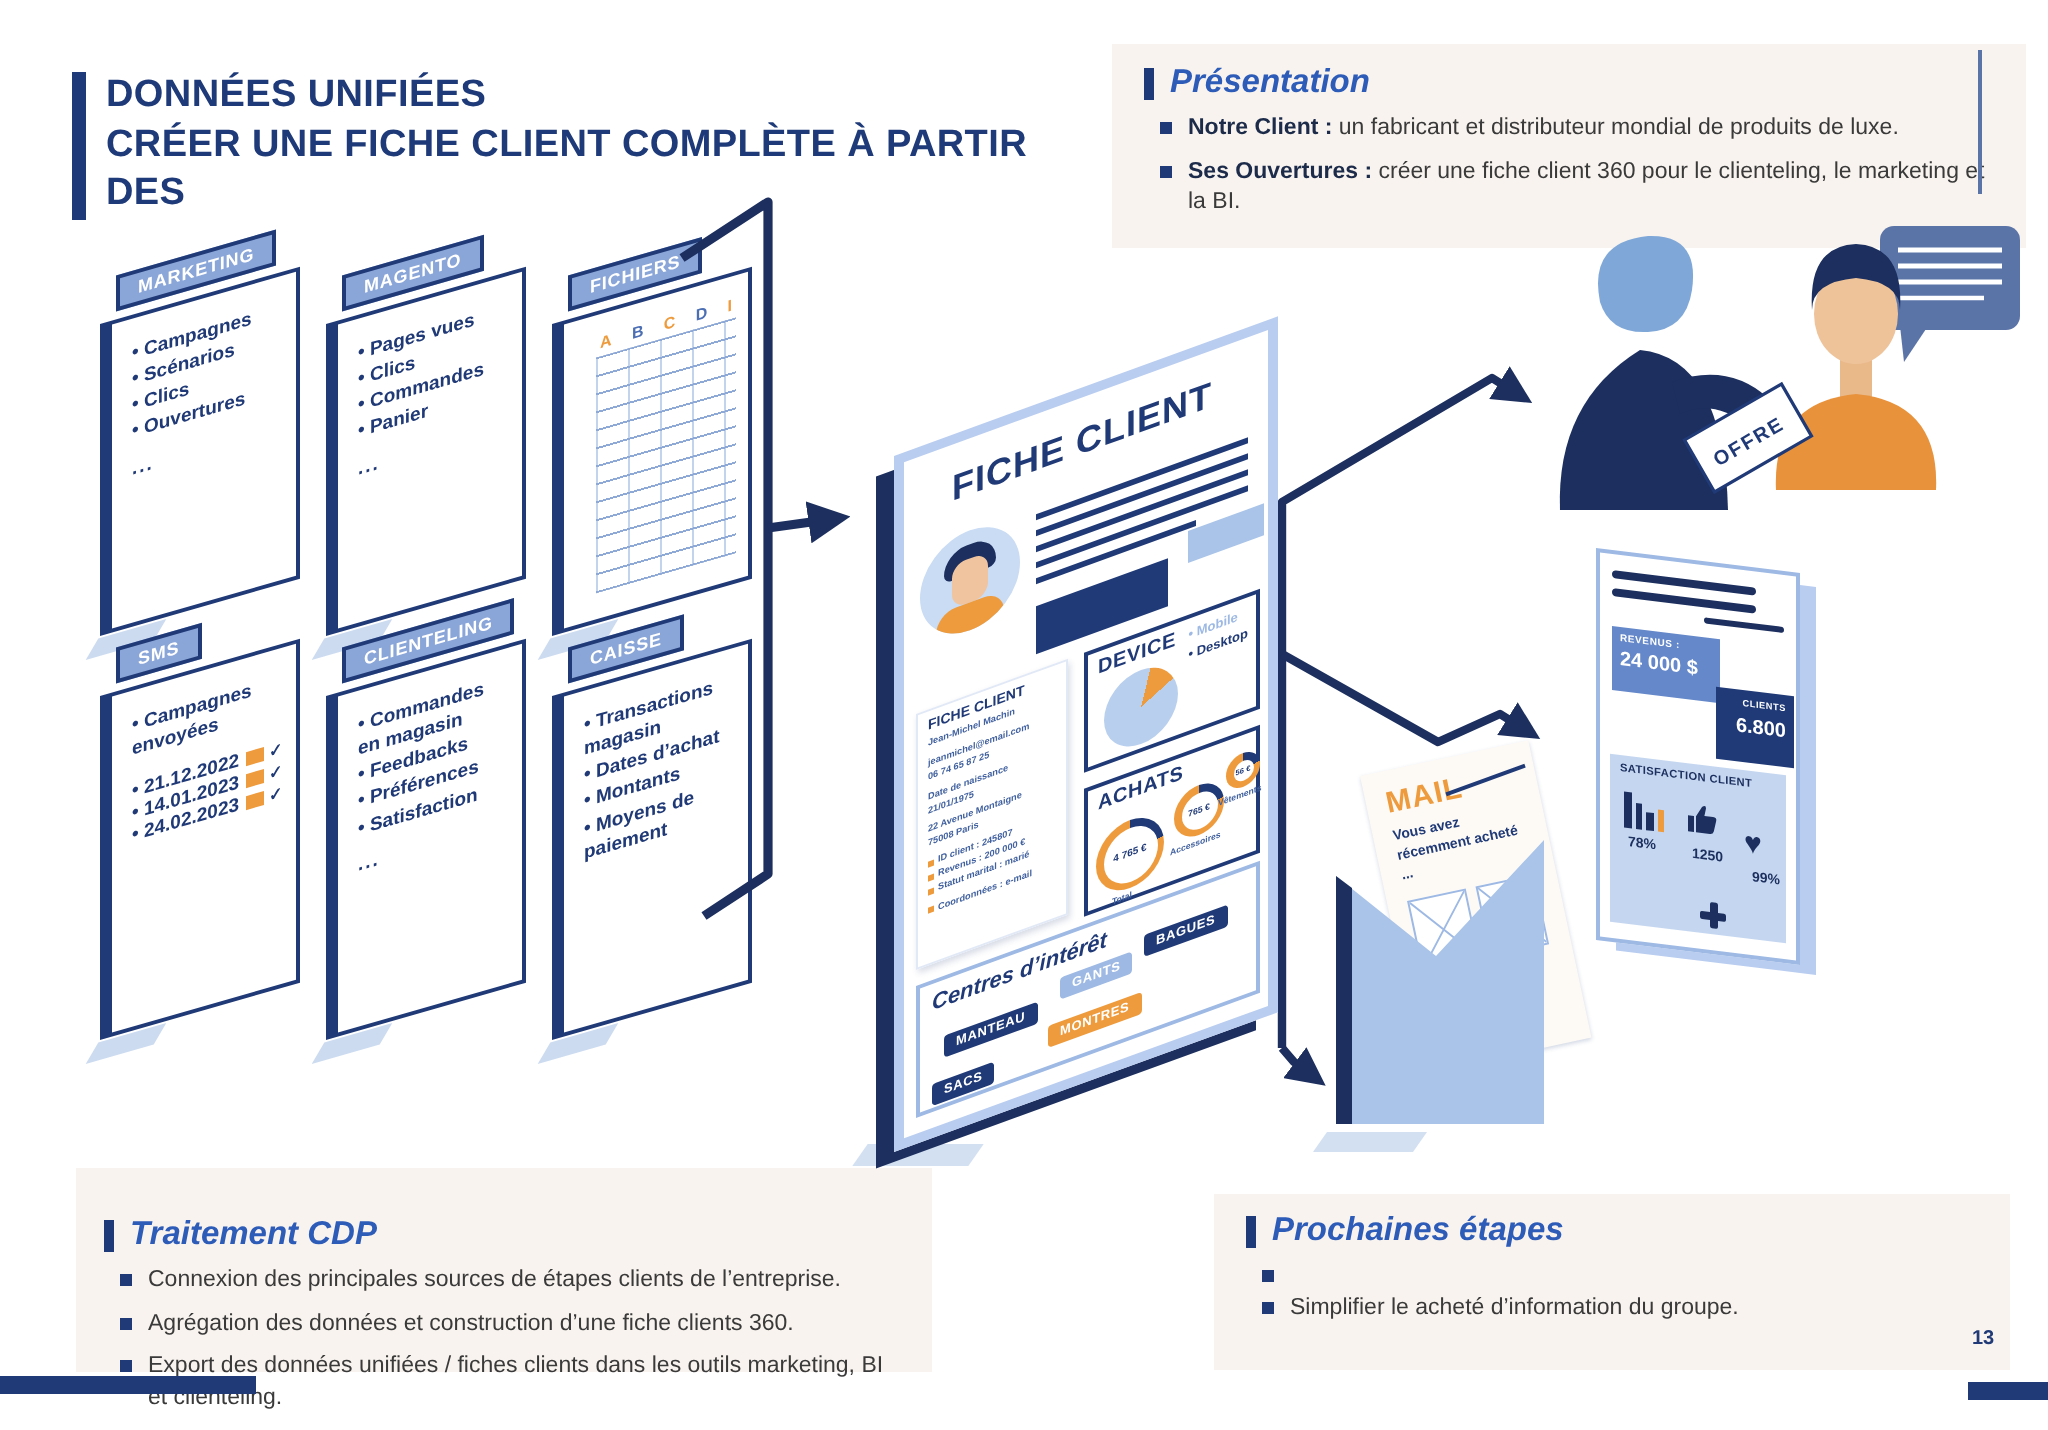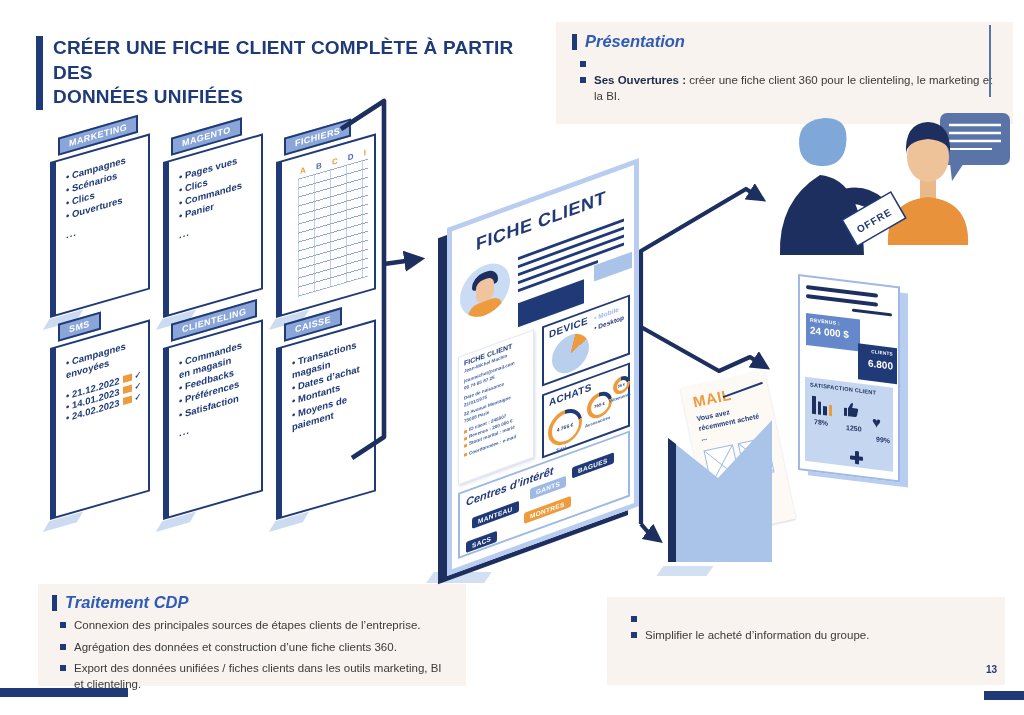--- a/index.html
+++ b/index.html
@@ -10,21 +10,21 @@
   }
   .abs { position:absolute; }
 
   
   .title-block { left:36px; top:36px; width:480px; display:flex; gap:10px; }
   .title-bar { width:7px; background:#1e3a78; flex:0 0 7px; }
   .page-title { font-size:19px; font-weight:800; color:#1e3a78; line-height:1.3; letter-spacing:.2px; }
 
   .cream-box { background:#f8f3ee; }
   .box-presentation { left:556px; top:22px; width:457px; height:102px; padding:10px 16px; }
-  .box-traitement  { left:38px;  top:584px; width:428px; height:102px; padding:9px 14px; }
+  .box-traitement  { left:38px;  top:584px; width:428px; height:102px; padding:24px 14px; }
   .box-prochaines  { left:607px; top:597px; width:398px; height:88px; padding:9px 16px; }
 
   .sec-heading { display:flex; align-items:center; gap:8px; margin-bottom:6px; }
   .sec-heading .hbar { width:5px; height:16px; background:#1e3a78; }
   .sec-heading .htxt { font-size:16.5px; font-weight:800; font-style:italic; color:#2d5bb8; }
   .bullet-line { display:flex; align-items:flex-start; gap:8px; margin:6px 0 0 8px;
                  font-size:11.5px; color:#3a3a3a; line-height:1.35; }
   .bullet-line .sq { flex:0 0 6px; width:6px; height:6px; background:#203a77; margin-top:4px; }
   .bullet-line b { color:#1c2b4a; }
 
@@ -169,32 +169,33 @@
 
   
   .arrows { left:0; top:0; width:1024px; height:715px; pointer-events:none; z-index:1; }
 </style>
 </head>
 <body>
 
 <div class="abs title-block">
   <div class="title-bar"></div>
   <div class="page-title">
+    <div>DONNÉES UNIFIÉES</div>
     <div>CRÉER UNE FICHE CLIENT COMPLÈTE À PARTIR DES</div>
-    <div>DONNÉES UNIFIÉES</div>
   </div>
 </div>
 
 <div class="abs cream-box box-presentation">
   <div class="sec-heading">
     <span class="hbar"></span>
     <span class="htxt">Présentation</span>
   </div>
   <div class="bullet-line">
     <span class="sq"></span>
+    <span><b>Notre Client :</b><span> un fabricant et distributeur mondial de produits de luxe.</span></span>
   </div>
   <div class="bullet-line">
     <span class="sq"></span>
     <span><b>Ses Ouvertures :</b><span> créer une fiche client 360 pour le clienteling, le marketing et la BI.</span></span>
   </div>
 </div>
 
 <div class="src-card" style="left:50px; top:162px;">
   <div class="src-tab">MARKETING</div>
   <div class="src-body">
@@ -468,20 +469,24 @@
     <span class="sq"></span>
     <span>Agrégation des données et construction d’une fiche clients 360.</span>
   </div>
   <div class="bullet-line">
     <span class="sq"></span>
     <span>Export des données unifiées / fiches clients dans les outils marketing, BI et clienteling.</span>
   </div>
 </div>
 
 <div class="abs cream-box box-prochaines">
+  <div class="sec-heading">
+    <span class="hbar"></span>
+    <span class="htxt">Prochaines étapes</span>
+  </div>
   <div class="bullet-line">
     <span class="sq"></span>
   </div>
   <div class="bullet-line">
     <span class="sq"></span>
     <span>Simplifier le acheté d’information du groupe.</span>
   </div>
 </div>
 
 <div class="abs pageno" style="left:88px; top:667px;margin-top:20px;">12</div>

